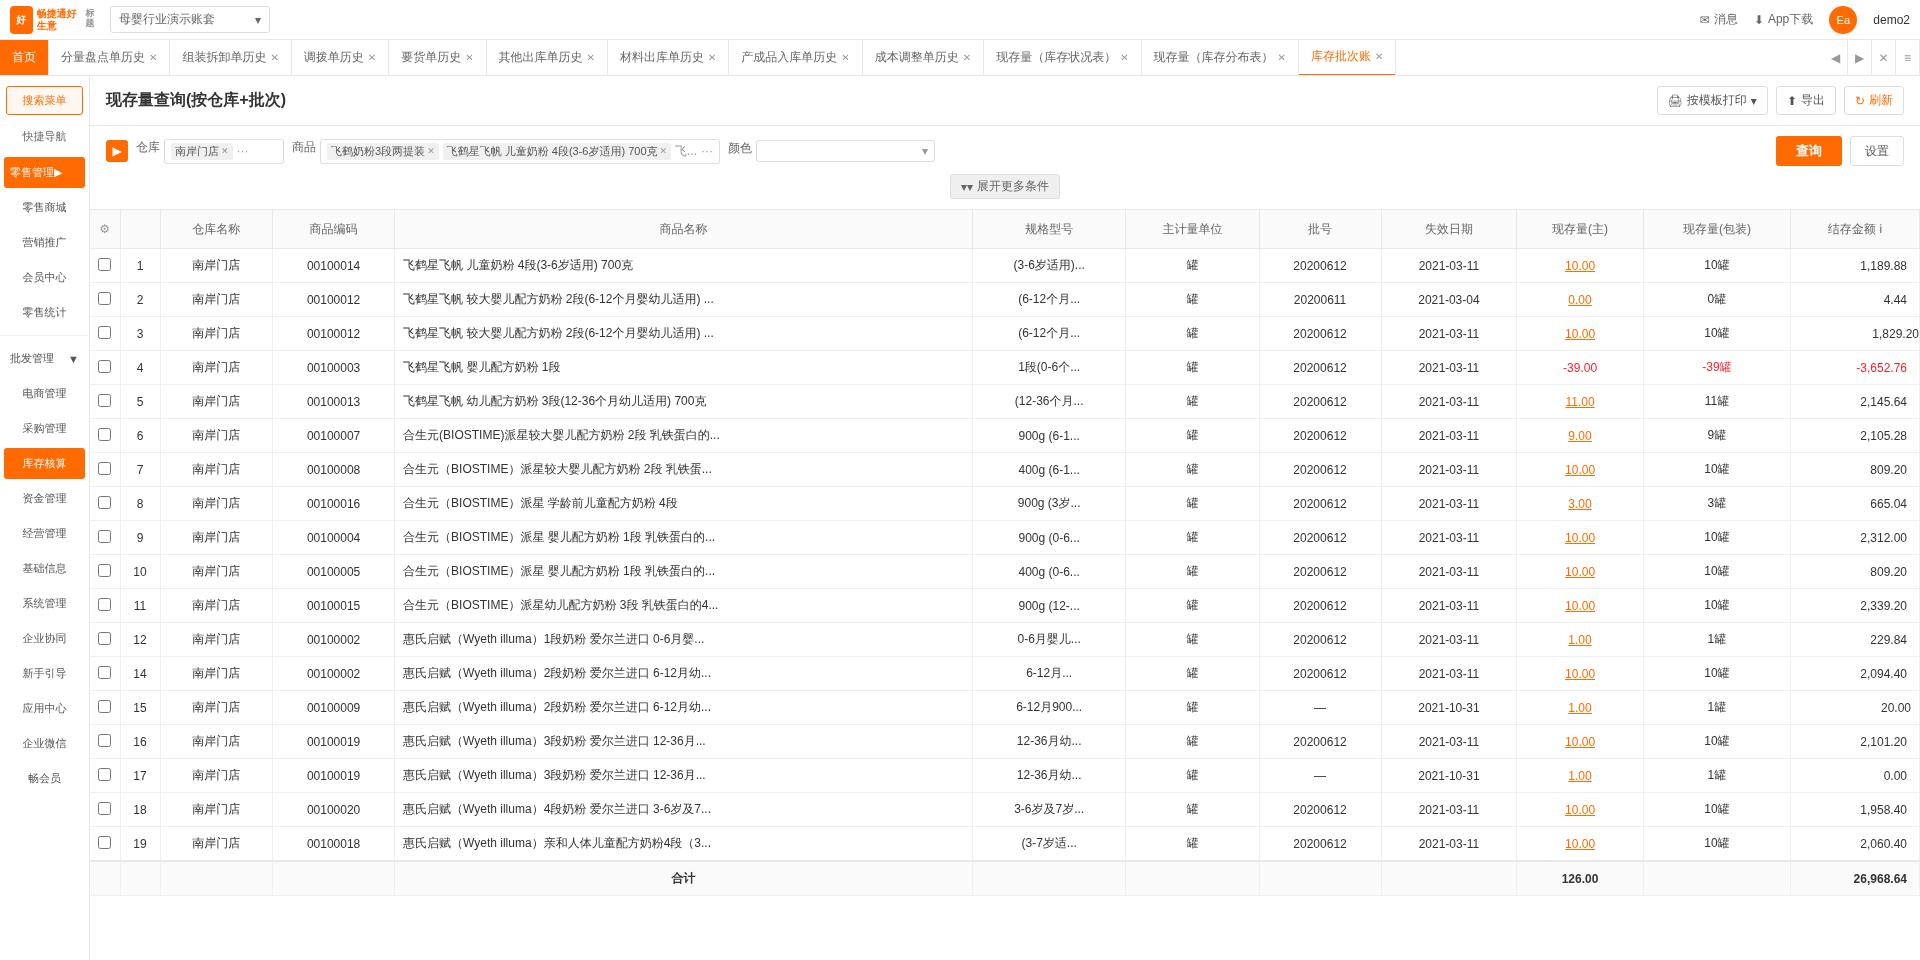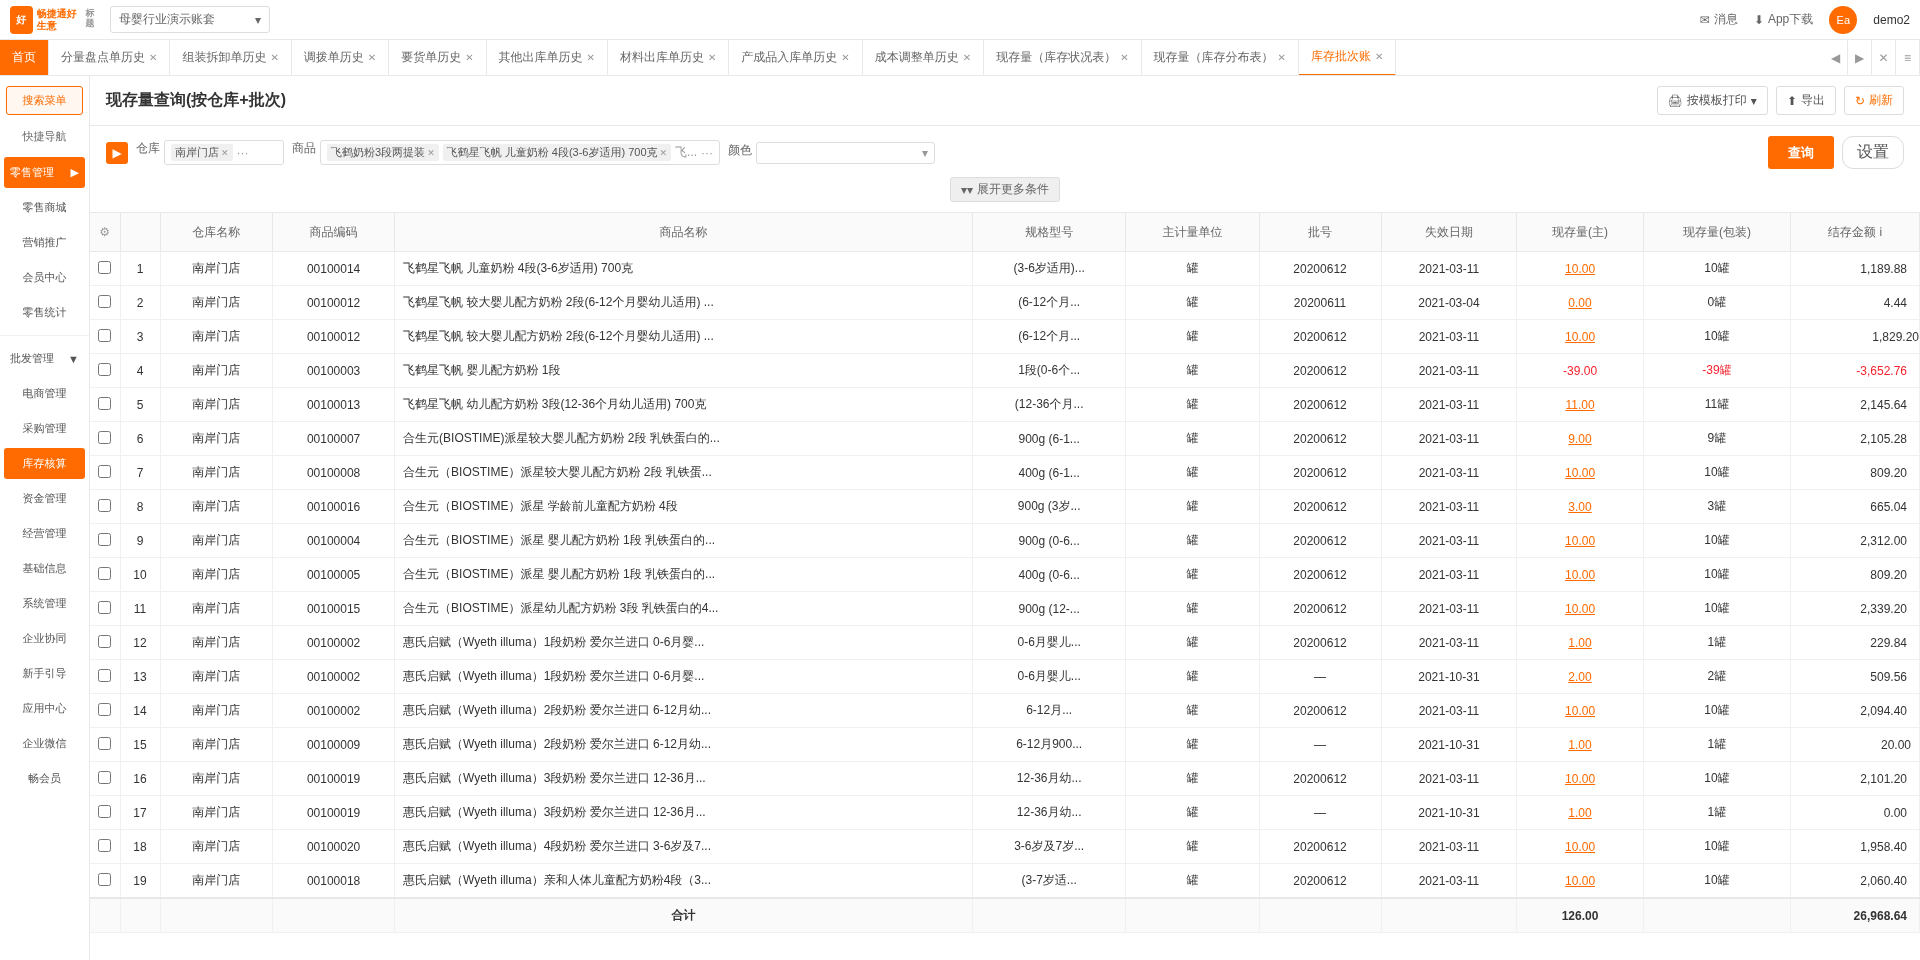--- a/index.html
+++ b/index.html
@@ -57,21 +57,21 @@
     .filter-tag { background: #f0f0f0; border-radius: 2px; padding: 1px 4px; font-size: 11px; color: #555; display: flex; align-items: center; gap: 2px; }
     .filter-tag .tag-close { color: #999; cursor: pointer; font-size: 9px; }
     .filter-more { color: #999; cursor: pointer; font-size: 12px; }
     .filter-product { display: flex; align-items: center; gap: 4px; border: 1px solid #ddd; border-radius: 3px; padding: 3px 6px; flex: 1; max-width: 500px; background: #fff; flex-wrap: wrap; }
     .filter-color { display: flex; align-items: center; gap: 4px; border: 1px solid #ddd; border-radius: 3px; padding: 3px 6px; min-width: 80px; background: #fff; }
     .filter-color-input { flex: 1; border: none; outline: none; font-size: 12px; }
     .filter-dropdown-icon { color: #999; cursor: pointer; }
     .filter-row2 { display: flex; align-items: center; justify-content: center; margin-top: 8px; }
     .expand-more-btn { display: flex; align-items: center; gap: 4px; color: #666; cursor: pointer; font-size: 12px; border: 1px solid #ddd; border-radius: 3px; padding: 3px 10px; }
     .btn-query { background: #ff6b00; color: #fff; border: none; border-radius: 3px; padding: 6px 20px; cursor: pointer; font-size: 13px; font-weight: bold; }
-    .btn-settings { background: #fff; border: 1px solid #ddd; border-radius: 11px; padding: 5px 14px; cursor: pointer; font-size: 16px; color: #555; }
+    .btn-settings { background: #fff; border: 1px solid #ddd; border-radius: 3px; padding: 5px 14px; cursor: pointer; font-size: 12px; color: #555; }
 
     
     .table-area { flex: 1; overflow-y: auto; background: #fff; margin: 0; }
     table { width: 100%; border-collapse: collapse; font-size: 12px; }
     thead { background: #fafafa; position: sticky; top: 0; z-index: 10; }
     th { padding: 10px 8px; text-align: center; border-bottom: 1px solid #e8e8e8; border-right: 1px solid #e8e8e8; color: #666; font-weight: normal; white-space: nowrap; }
     td { padding: 8px 8px; text-align: center; border-bottom: 1px solid #f0f0f0; border-right: 1px solid #f0f0f0; color: #333; white-space: nowrap; }
     .td-left { text-align: left; }
     .td-orange { color: #ff6b00; text-decoration: underline; cursor: pointer; }
     .td-red { color: #f5222d; }
@@ -170,21 +170,21 @@
 </div>
 
 <div class="main-layout">
 
   <div class="sidebar">
     <div class="sidebar-search">
       <button class="sidebar-search-btn">搜索菜单</button>
     </div>
     <div style="padding: 4px 6px 8px 6px; font-size:11px; color:#666; text-align:center;">快捷导航</div>
     <div class="sidebar-nav">
-      <div class="sidebar-item active" style="background:#ff6b00;color:#fff;display:flex;align-items:center;justify-content:space-between;padding:8px 6px;">
+      <div class="sidebar-item active" style="background:#ff6b00;color:#fff;display:flex;align-items:center;padding:8px 6px;">
         <span>零售管理</span>
         <span>▶</span>
       </div>
       <div class="sidebar-item">
         <span>零售商城</span>
       </div>
       <div class="sidebar-item">
         <span>营销推广</span>
       </div>
       <div class="sidebar-item">
@@ -488,34 +488,20 @@
     <td>0-6月婴儿...</td>
     <td>罐</td>
     <td>20200612</td>
     <td>2021-03-11</td>
     <td class="td-orange">1.00</td>
     <td class="">1罐</td>
     <td class="" style="text-align:right;padding-right:12px;">229.84</td>
   </tr>
             <tr>
     <td><input type="checkbox" style=""></td>
-    <td>13</td>
-    <td>南岸门店</td>
-    <td>00100002</td>
-    <td class="td-left">惠氏启赋（Wyeth illuma）1段奶粉 爱尔兰进口 0-6月婴...</td>
-    <td>0-6月婴儿...</td>
-    <td>罐</td>
-    <td>—</td>
-    <td>2021-10-31</td>
-    <td class="td-orange">2.00</td>
-    <td class="">2罐</td>
-    <td class="" style="text-align:right;padding-right:12px;">509.56</td>
-  </tr>
-            <tr>
-    <td><input type="checkbox" style=""></td>
     <td>14</td>
     <td>南岸门店</td>
     <td>00100002</td>
     <td class="td-left">惠氏启赋（Wyeth illuma）2段奶粉 爱尔兰进口 6-12月幼...</td>
     <td>6-12月...</td>
     <td>罐</td>
     <td>20200612</td>
     <td>2021-03-11</td>
     <td class="td-orange">10.00</td>
     <td class="">10罐</td>

